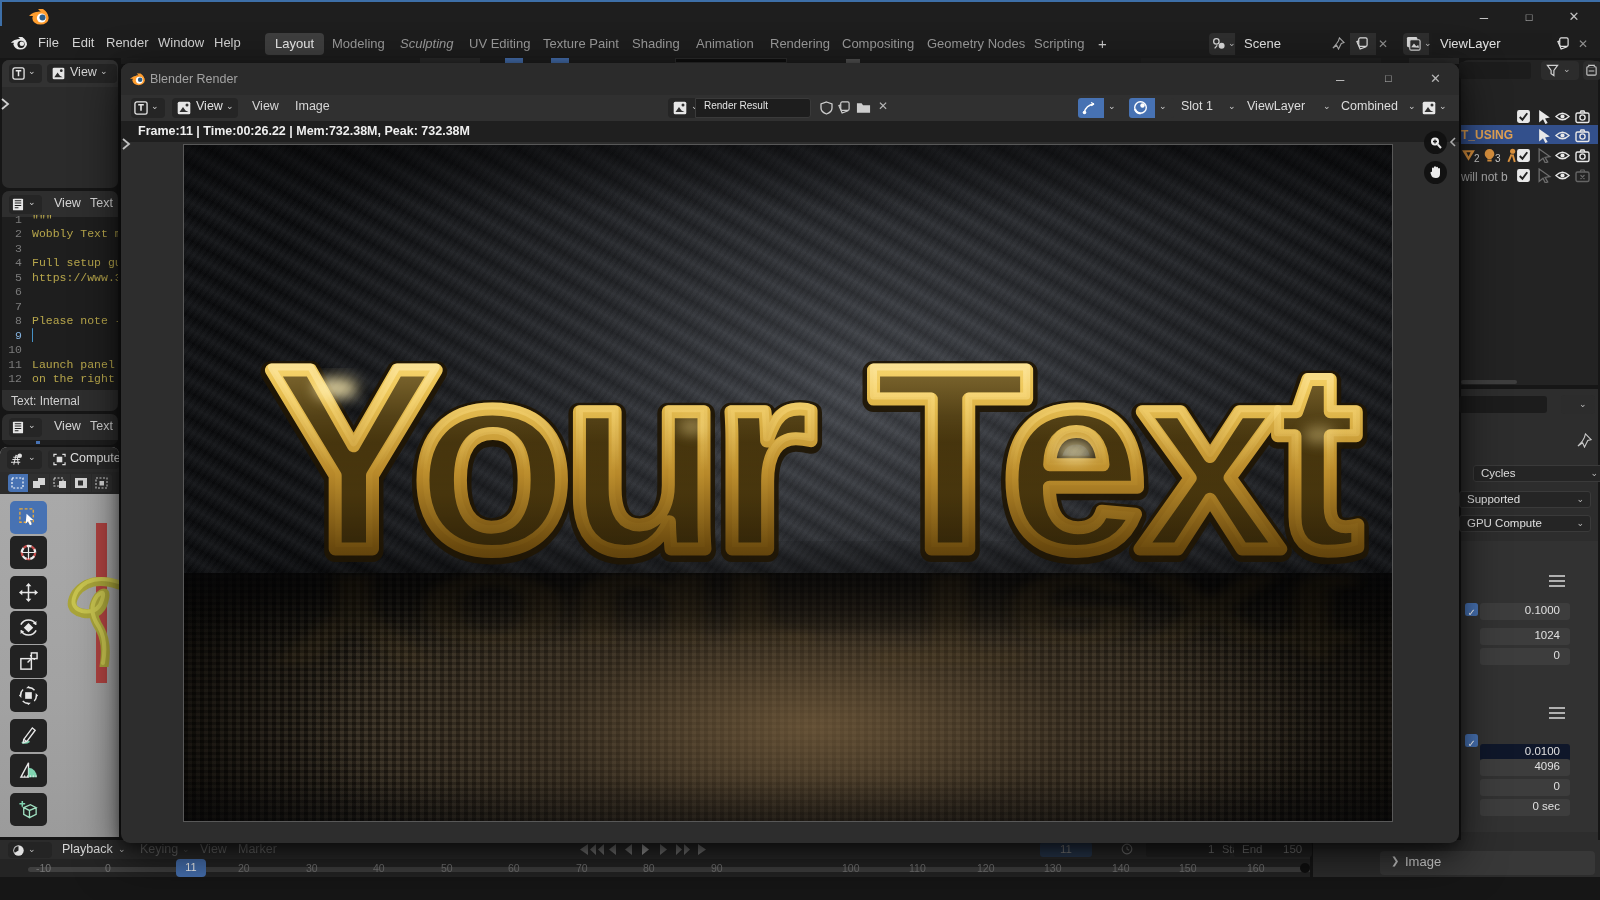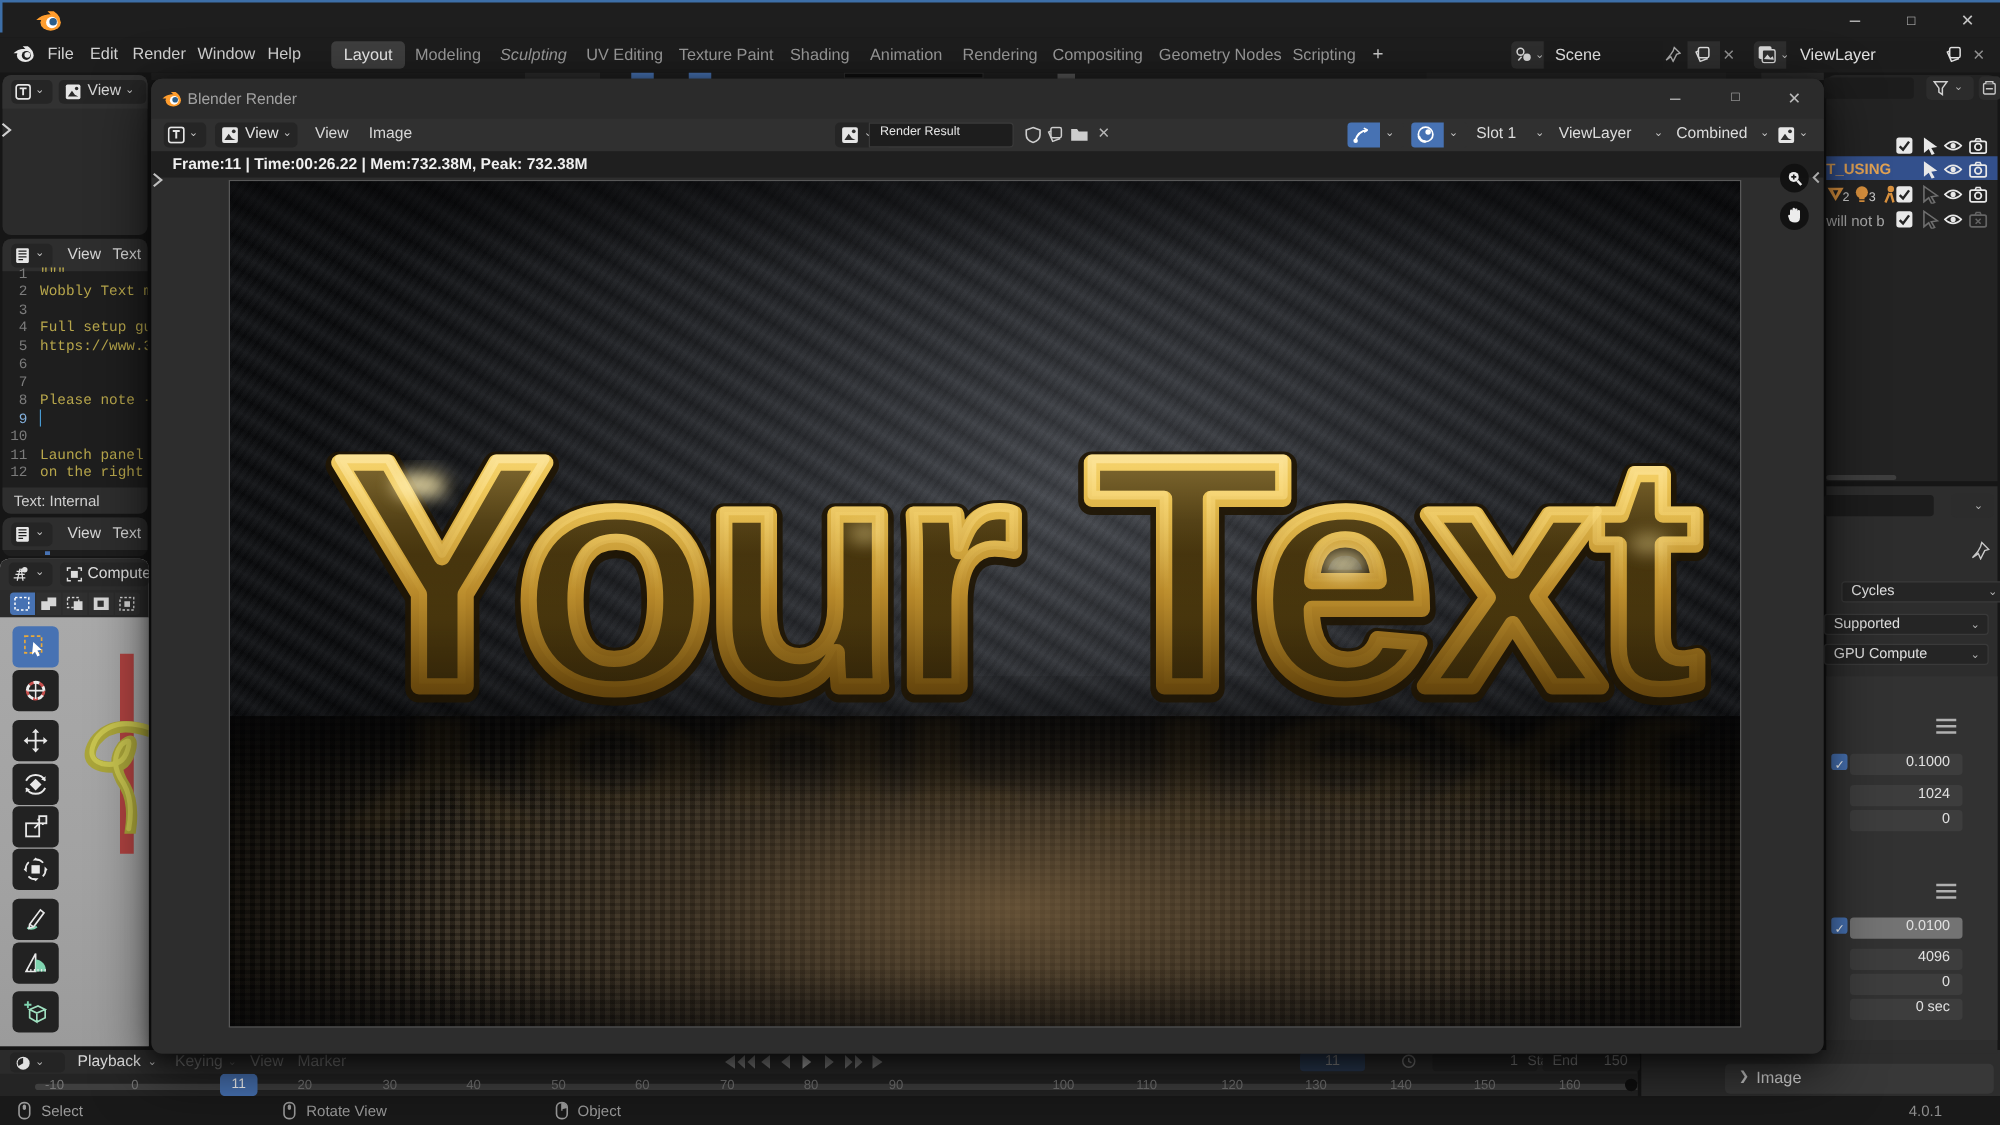--- a/index.html
+++ b/index.html
@@ -393,39 +393,20 @@
       <span class="rlab" style="left:1247px;">160</span>
       <span style="position:absolute;left:176px;top:0px;width:30px;height:18px;background:#4772b3;border-radius:4px;color:#fff;font-size:11px;text-align:center;line-height:17px;">11</span>
       <span style="position:absolute;left:1300px;top:4px;width:10px;height:10px;background:#0f0f0f;border-radius:50%;"></span>
     </div>
   </div>
   <div class="abs" id="props2">
     <span style="position:absolute;left:67px;top:11px;width:215px;height:24px;background:#383838;border-radius:4px;"></span>
     <span style="position:absolute;left:78px;top:15px;color:#ccc;font-size:10px;">❯</span>
     <span style="position:absolute;left:92px;top:14px;color:#dcdcdc;font-size:13px;">Image</span>
   </div>
-  <div class="abs" id="statusbar">
-    <svg class="mouseico" style="left:14px;" viewBox="0 0 10 14">
-        <rect x="1" y="1" width="8" height="12" rx="3.5" fill="none" stroke="#9a9a9a" stroke-width="1.2"></rect>
-        <rect x="3.8" y="2.5" width="2.4" height="4" rx="1.2" fill="#9a9a9a"></rect>
-      </svg>
-    <span style="position:absolute;left:33px;top:5px;">Select</span>
-    <svg class="mouseico" style="left:226px;" viewBox="0 0 10 14">
-        <rect x="1" y="1" width="8" height="12" rx="3.5" fill="none" stroke="#9a9a9a" stroke-width="1.2"></rect>
-        <rect x="3.8" y="2.5" width="2.4" height="4" rx="1.2" fill="#9a9a9a"></rect>
-      </svg>
-    <span style="position:absolute;left:245px;top:5px;">Rotate View</span>
-    <svg class="mouseico" style="left:444px;" viewBox="0 0 10 14">
-        <rect x="1" y="1" width="8" height="12" rx="3.5" fill="none" stroke="#9a9a9a" stroke-width="1.2"></rect>
-        <path d="M5 1.5 V7" stroke="#9a9a9a" stroke-width="1"></path>
-        <path d="M5 1 A4 4 0 0 1 9 5 L5 6 Z" fill="#9a9a9a"></path>
-      </svg>
-    <span style="position:absolute;left:462px;top:5px;">Object</span>
-    <span style="position:absolute;left:1527px;top:5px;color:#8d8d8d;">4.0.1</span>
-  </div>
   <div id="outliner">
     <span style="position:absolute;left:-2px;top:2px;width:72px;height:17px;background:#1c1c1c;border-radius:3px;"></span>
     <span class="btn-dark" style="left:80px;top:1px;width:38px;height:19px;background:#2c2c2c;"></span>
     <svg style="position:absolute;left:85px;top:4px" width="13" height="13" viewBox="0 0 14 14">
         <path d="M1.5 1.5 H12.5 L8.5 7 V12.5 L5.5 10.5 V7 Z" fill="none" stroke="#d0d0d0" stroke-width="1.3"></path>
       </svg>
     <span style="position:absolute;left:102px;top:4px;color:#bbb;font-size:9px;">⌄</span>
     <span class="btn-dark" style="left:122px;top:1px;width:18px;height:19px;background:#2c2c2c;"></span>
     <svg style="position:absolute;left:124px;top:4px" width="13" height="13" viewBox="0 0 14 14">
         <rect x="2" y="3" width="10" height="9" rx="1" fill="none" stroke="#c8c8c8" stroke-width="1.2"></rect>
@@ -540,21 +521,21 @@
         <i style="font-style:normal;position:absolute;right:10px;">0.1000</i>
       </span>
     <span class="pfield" style="left:19px;top:239px;width:90px;background:#3d3d3d;border:none;">
         <i style="font-style:normal;position:absolute;right:10px;">1024</i>
       </span>
     <span class="pfield" style="left:19px;top:259px;width:90px;background:#3d3d3d;border:none;">
         <i style="font-style:normal;position:absolute;right:10px;">0</i>
       </span>
     <span class="hamb" style="left:88px;top:318px;"></span>
     <span class="pcheck" style="left:4px;top:345px;"></span>
-    <span class="pfield" style="left:19px;top:345px;width:90px;background:#737373;border:none;">
+    <span class="pfield" style="left:19px;top:355px;width:90px;background:#0f172a;border:none;">
         <i style="font-style:normal;position:absolute;right:10px;">0.0100</i>
       </span>
     <span class="pfield" style="left:19px;top:370px;width:90px;background:#3d3d3d;border:none;">
         <i style="font-style:normal;position:absolute;right:10px;">4096</i>
       </span>
     <span class="pfield" style="left:19px;top:390px;width:90px;background:#3d3d3d;border:none;">
         <i style="font-style:normal;position:absolute;right:10px;">0</i>
       </span>
     <span class="pfield" style="left:19px;top:410px;width:90px;background:#3d3d3d;border:none;">
         <i style="font-style:normal;position:absolute;right:10px;">0 sec</i>

